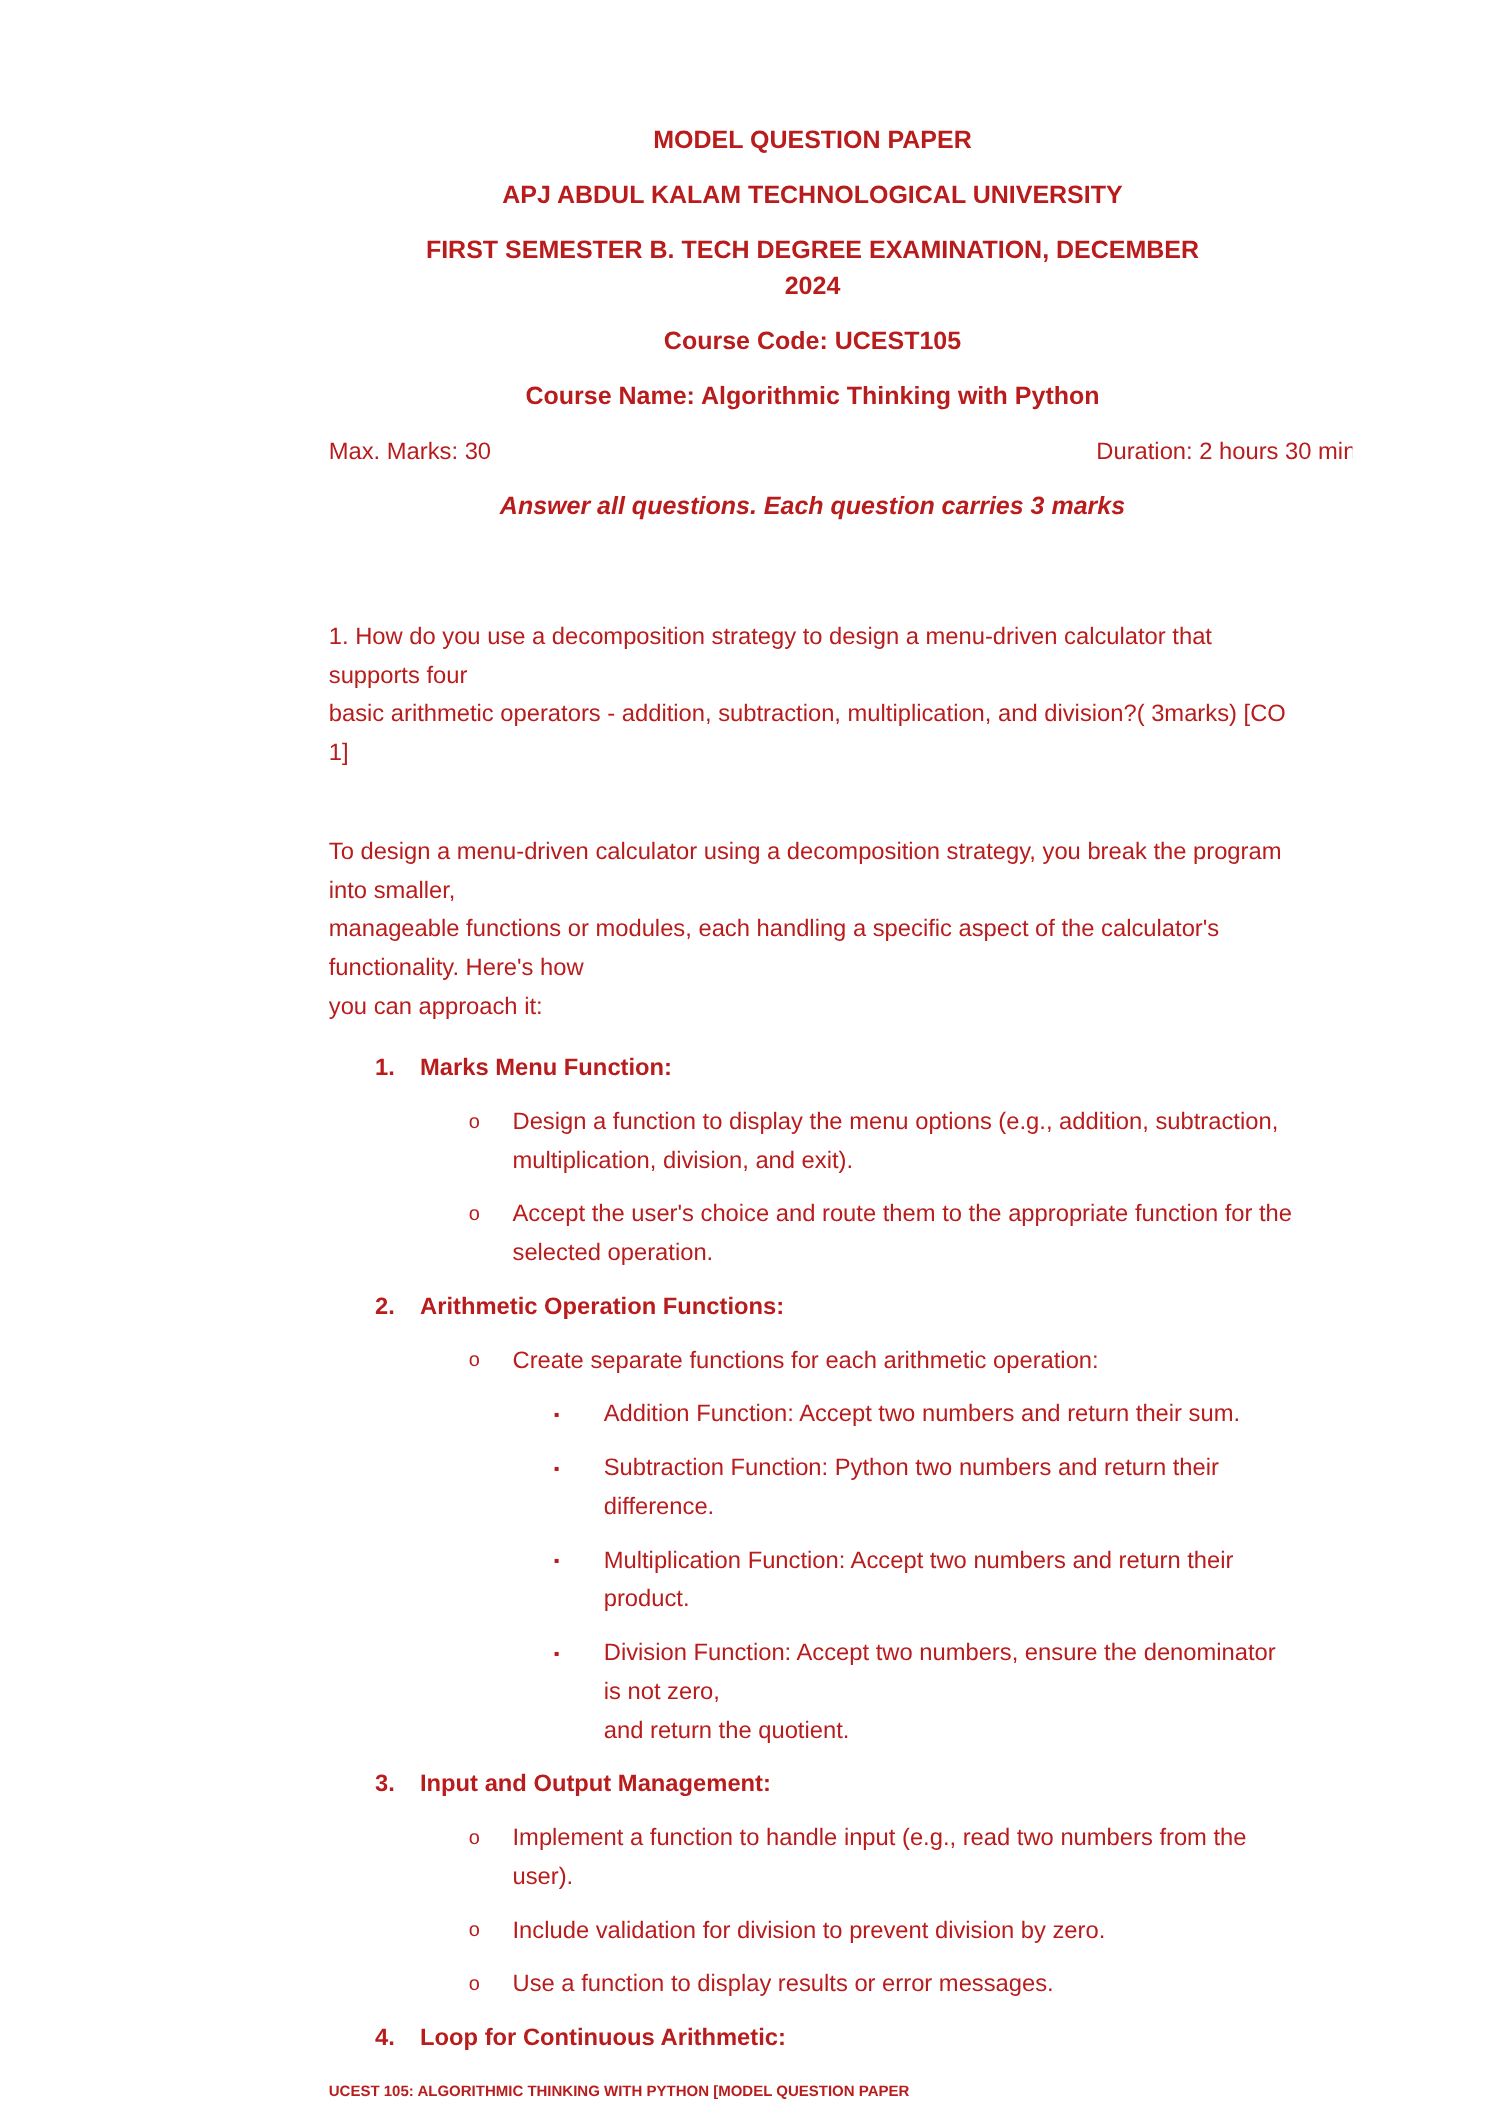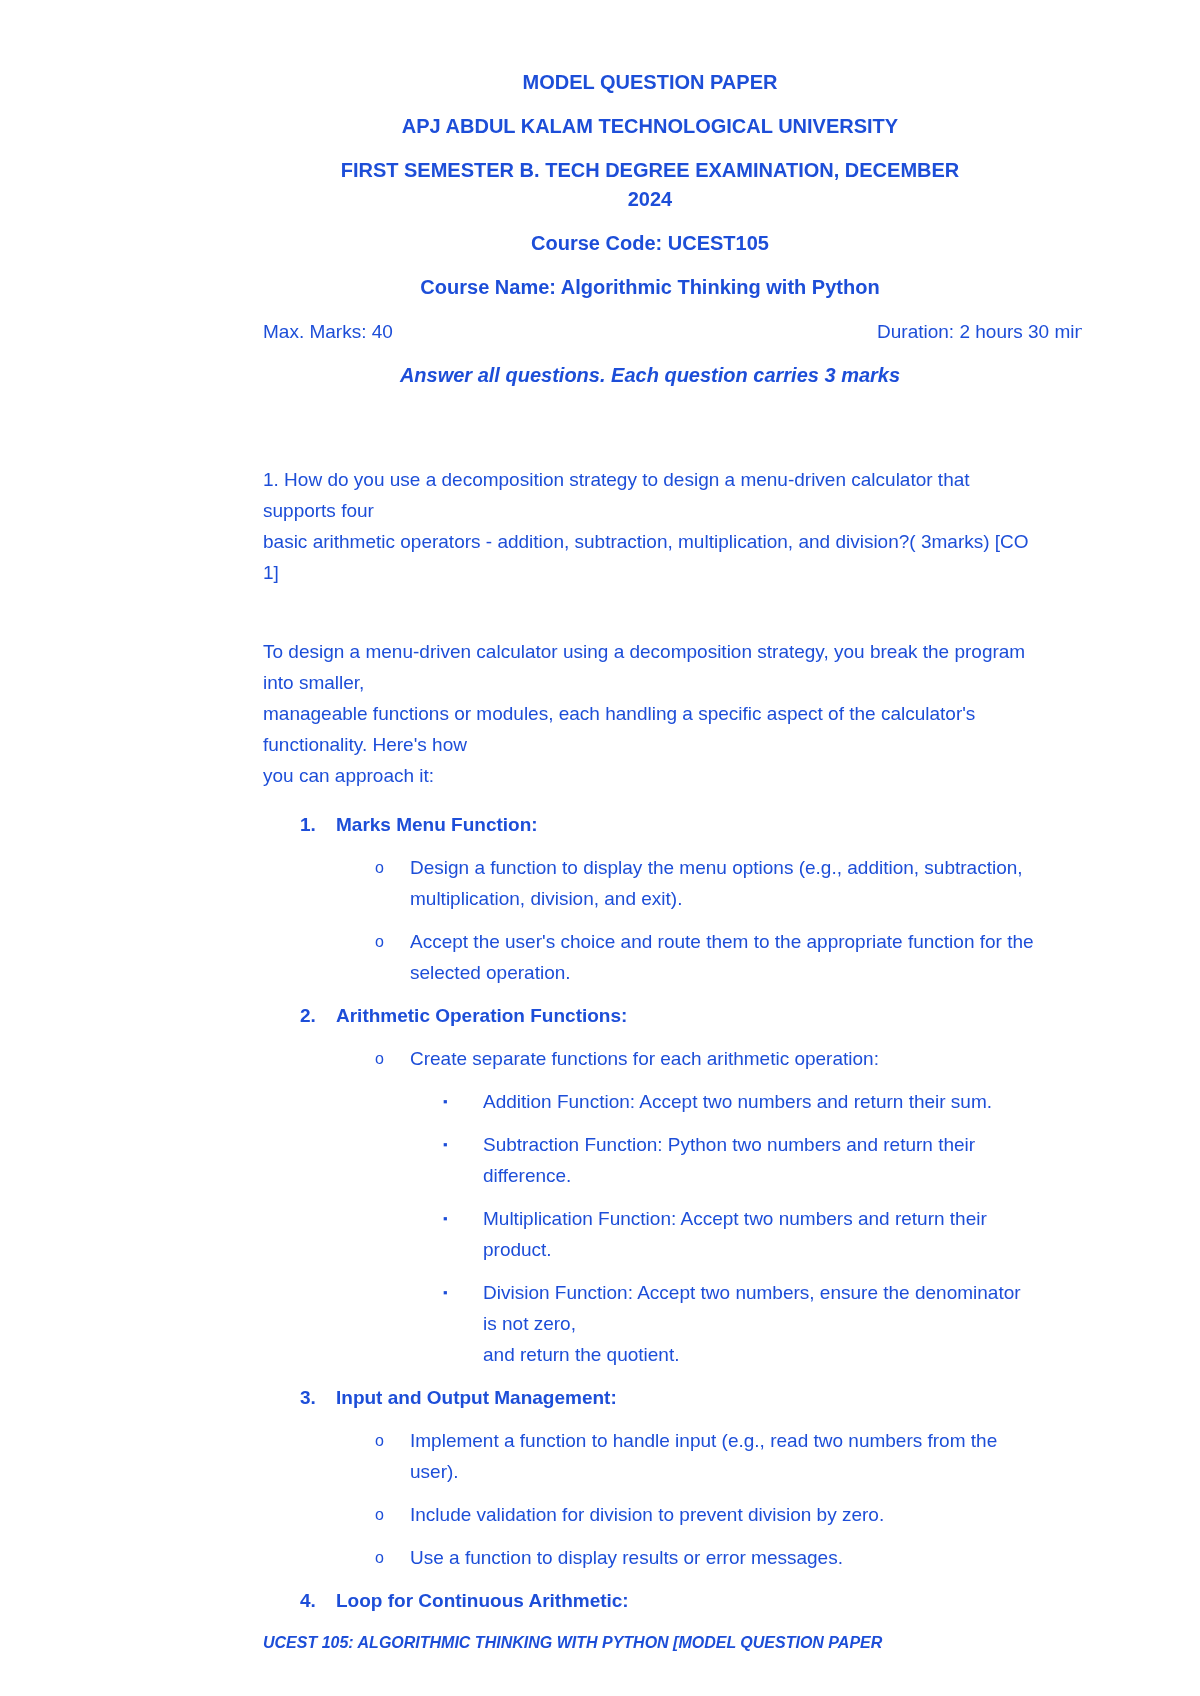--- a/index.html
+++ b/index.html
@@ -2,24 +2,24 @@
 <html><head>
 <meta charset="utf-8">
 <style>
   * { margin:0; padding:0; box-sizing:border-box; }
   html,body { background:#ffffff; }
   .page {
     position:relative;
     width:964px; height:1696px;
     margin:0 auto;
     background:#ffffff;
-    color:#1d4ed8;
+    color:#b91c1c;
     font-family:"Liberation Sans", sans-serif;
     font-size:19px; line-height:31px;
-    padding:68px 45px 0 145px;
+    padding:98px 45px 0 145px;
     overflow:hidden;
   }
   .centered { text-align:center; }
   .h-line {
     font-weight:bold;
     font-size:20px; line-height:29px;
     margin-bottom:15px;
     white-space:pre-line;
   }
   .marks-row {
@@ -42,40 +42,40 @@
   }
   .list { margin-top:18px; }
   .row { display:flex; margin-bottom:12px; }
   .n-marker { flex:0 0 36px; margin-left:37px; font-weight:bold; }
   .n-title  { font-weight:bold; flex:1; }
   .b2-marker { flex:0 0 35px; margin-left:112px; font-size:16px; line-height:31px; }
   .b3-marker { flex:0 0 40px; margin-left:180px; font-size:13px; line-height:31px; }
   .b-text { flex:1; white-space:pre-line; }
   .bold-lead { font-weight:normal; }
   .footer {
-    font-weight:bold; font-style:italic;
-    font-size:16px; line-height:30px;
+    font-weight:bold; 
+    font-size:12px; line-height:30px;
   }
 </style>
 </head>
 <body>
 
 <div class="page">
 
   <div class="centered">
     <div class="h-line">MODEL QUESTION PAPER</div>
     <div class="h-line">APJ ABDUL KALAM TECHNOLOGICAL UNIVERSITY</div>
     <div class="h-line">FIRST SEMESTER B. TECH DEGREE EXAMINATION, DECEMBER
 2024</div>
     <div class="h-line">Course Code: UCEST105</div>
     <div class="h-line">Course Name: Algorithmic Thinking with Python</div>
   </div>
 
   <div class="marks-row">
-    <span>Max. Marks: 40</span>
+    <span>Max. Marks: 30</span>
     <span>Duration: 2 hours 30 minutes</span>
   </div>
 
   <div class="centered">
     <div class="instruction">Answer all questions. Each question carries 3 marks</div>
   </div>
 
   <div class="question">1. How do you use a decomposition strategy to design a menu-driven calculator that supports four
 basic arithmetic operators - addition, subtraction, multiplication, and division?( 3marks) [CO 1]</div>
 

